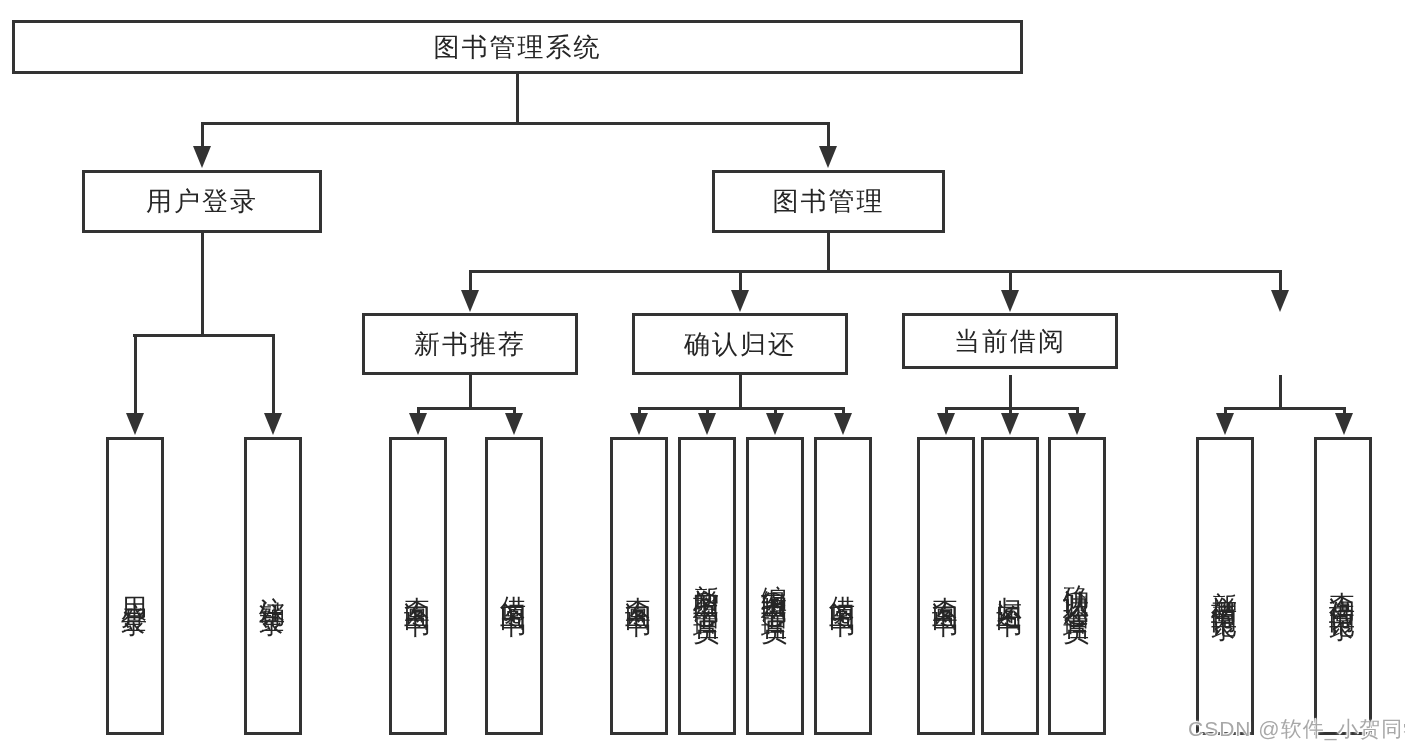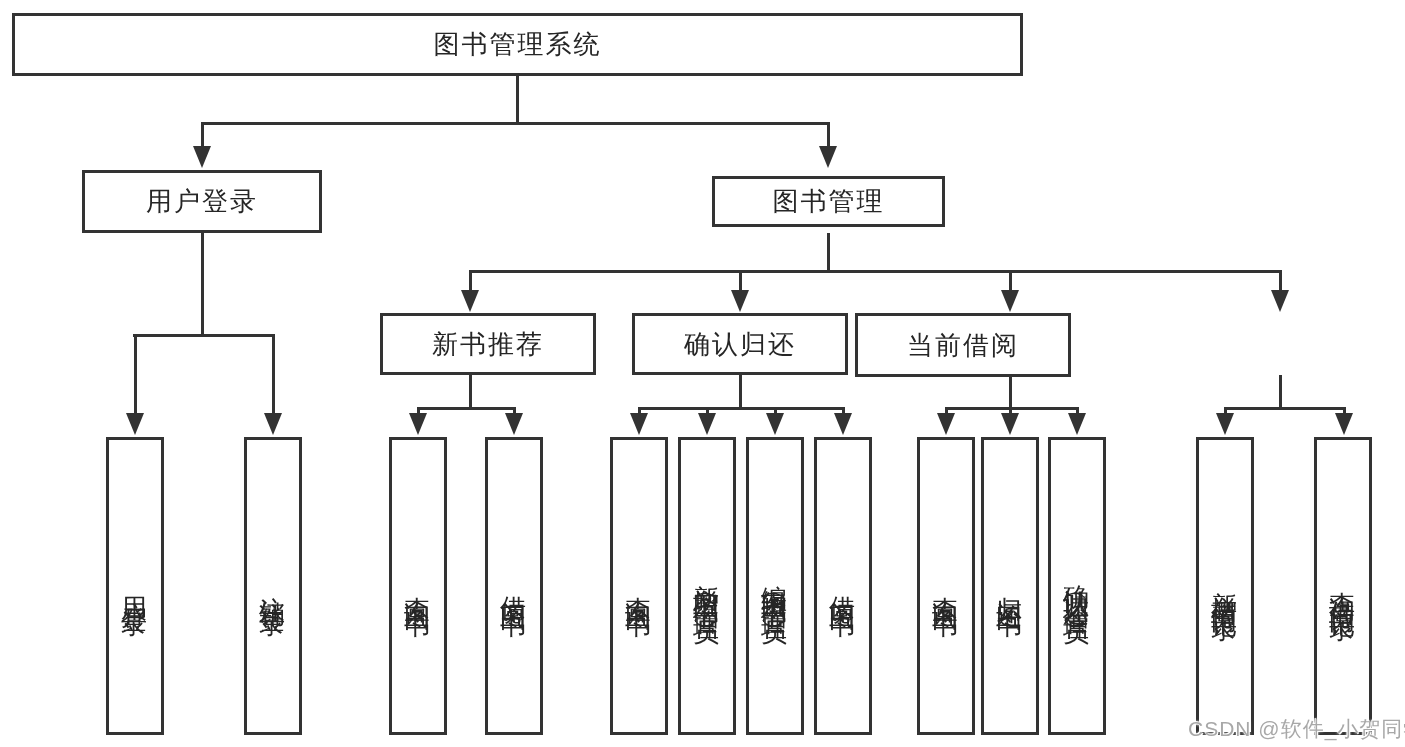--- a/index.html
+++ b/index.html
@@ -101,38 +101,38 @@
   <div class="vl" style="left:1076px;top:407px;height:8px"></div>
   <div class="arr" style="left:1068px;top:413px"></div>
 
   <div class="vl" style="left:1279px;top:375px;height:35px"></div>
   <div class="hl" style="left:1224px;top:407px;width:122px"></div>
   <div class="vl" style="left:1224px;top:407px;height:8px"></div>
   <div class="arr" style="left:1216px;top:413px"></div>
   <div class="vl" style="left:1343px;top:407px;height:8px"></div>
   <div class="arr" style="left:1335px;top:413px"></div>
 
-  <div class="box" style="left:12px;top:13px;width:1011px;height:63px">
+  <div class="box" style="left:12px;top:20px;width:1011px;height:54px">
     <span>图书管理系统</span>
   </div>
 
   <div class="box" style="left:82px;top:170px;width:240px;height:63px">
     <span>用户登录</span>
   </div>
-  <div class="box" style="left:712px;top:176px;width:233px;height:51px">
+  <div class="box" style="left:712px;top:170px;width:233px;height:63px">
     <span>图书管理</span>
   </div>
 
-  <div class="box" style="left:380px;top:313px;width:216px;height:62px">
+  <div class="box" style="left:362px;top:313px;width:216px;height:62px">
     <span>新书推荐</span>
   </div>
   <div class="box" style="left:632px;top:313px;width:216px;height:62px">
     <span>确认归还</span>
   </div>
-  <div class="box" style="left:855px;top:313px;width:216px;height:64px">
+  <div class="box" style="left:902px;top:313px;width:216px;height:56px">
     <span>当前借阅</span>
   </div>
 
   <div class="box leaf" style="left:106px;top:437px;width:58px;height:298px">
     <span>用户登录</span>
   </div>
   <div class="box leaf" style="left:244px;top:437px;width:58px;height:298px">
     <span>注销登录</span>
   </div>
 

